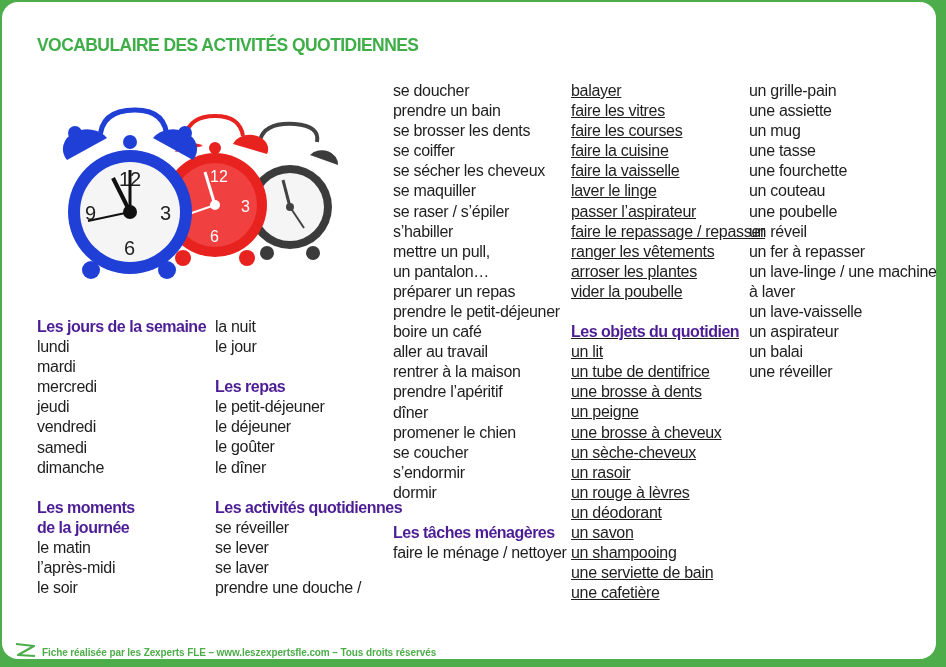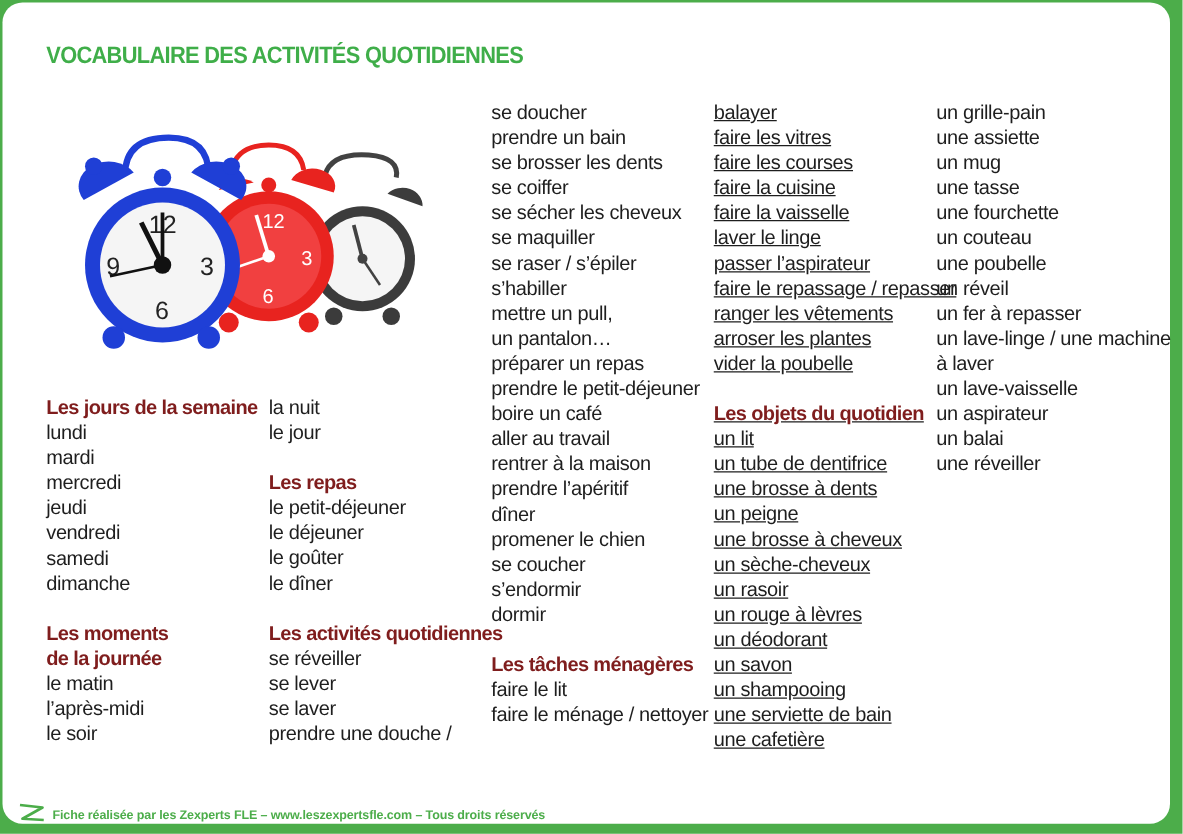--- a/index.html
+++ b/index.html
@@ -1,21 +1,21 @@
 <!DOCTYPE html>
 <html><head>
 <meta charset="utf-8">
 <style>
   html, body { margin:0; padding:0; }
   body { width:946px; height:667px; position:relative; overflow:hidden; background:#4cad4a; font-family:"Liberation Sans", sans-serif; }
   .card { position:absolute; left:2px; top:2px; width:934px; height:657px; background:#fff; border-radius:16px; }
   .title { position:absolute; left:37px; top:34px; font-family:"Liberation Sans", sans-serif; font-weight:bold; font-size:19px; color:#3fae49; letter-spacing:-0.6px; transform:scaleX(0.92); transform-origin:left top; white-space:nowrap; }
   .col { position:absolute; font-size:16px; line-height:20.1px; color:#1e1e1e; letter-spacing:-0.3px; }
   .col div { white-space:nowrap; }
-  .h { color:#7f1d1d; font-weight:bold; letter-spacing:-0.5px; }
+  .h { color:#4c1d95; font-weight:bold; letter-spacing:-0.5px; }
   .gap { height:20px; }
   .footer { position:absolute; left:14px; top:642px; display:flex; align-items:center; gap:6px; }
   .footer-text { font-size:10px; color:#4cad4a; letter-spacing:-0.1px;font-weight:bold; }
   .clocks { position:absolute; left:55px; top:100px; width:300px; height:180px; }
 </style>
 </head>
 <body>
 
 <div class="card"></div>
 
@@ -127,21 +127,20 @@
   <div>aller au travail</div>
   <div>rentrer à la maison</div>
   <div>prendre l’apéritif</div>
   <div>dîner</div>
   <div>promener le chien</div>
   <div>se coucher</div>
   <div>s’endormir</div>
   <div>dormir</div>
   <div class="gap"></div>
   <div class="h">Les tâches ménagères</div>
-  <div>faire le lit</div>
   <div>faire le ménage / nettoyer</div>
 </div>
 
 <div class="col" style="left:571px; top:81px;text-decoration:underline;">
   <div>balayer</div>
   <div>faire les vitres</div>
   <div>faire les courses</div>
   <div>faire la cuisine</div>
   <div>faire la vaisselle</div>
   <div>laver le linge</div>

